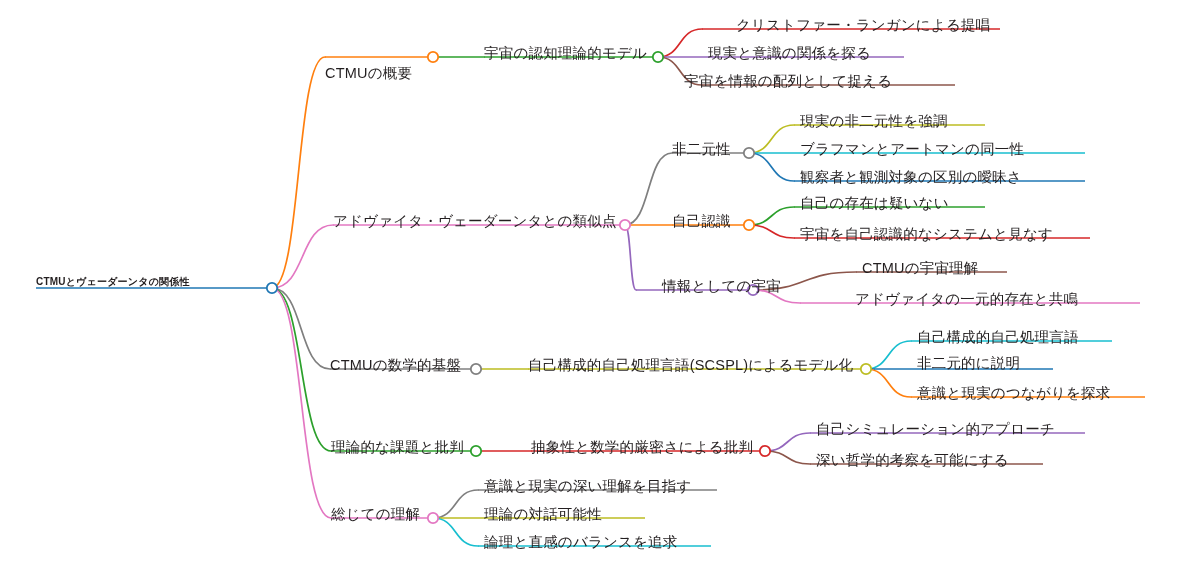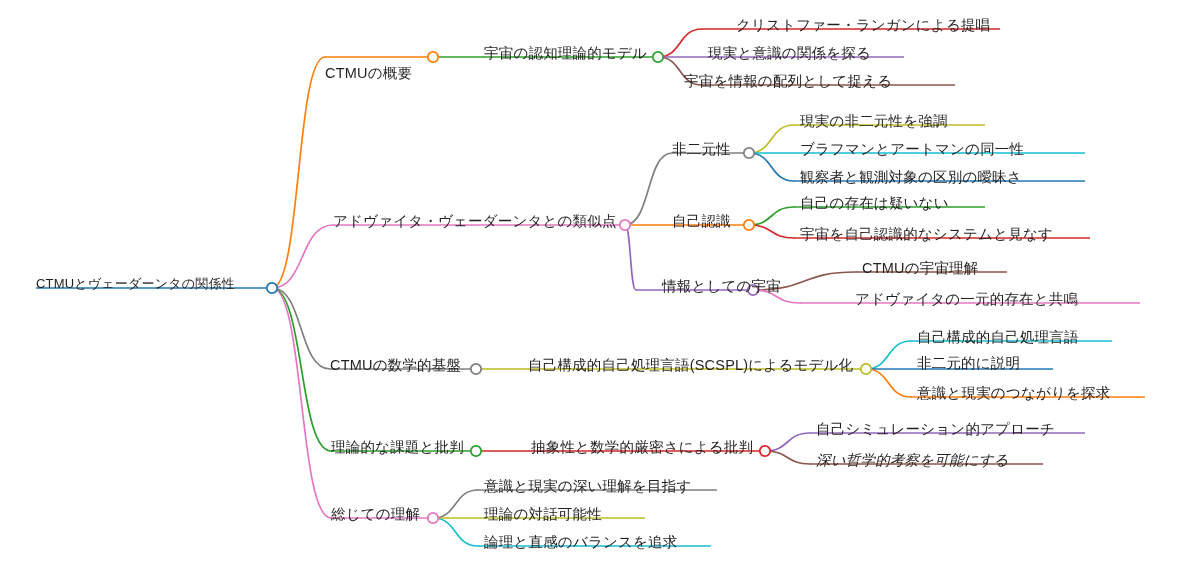--- a/index.html
+++ b/index.html
@@ -24,21 +24,22 @@
   }
   .node-label {
     position: absolute;
     font-size: 14.5px;
     color: #231f20;
     white-space: nowrap;
     line-height: 1;
     letter-spacing: 0.2px;
   }
   .node-label.root {
-    font-size: 13px;
+    font-size: 10px;
+    font-weight: bold;
   }
 </style>
 </head>
 <body>
 
 <div id="mindmap-root">
   <svg id="mindmap-svg" viewBox="0 0 1200 581" xmlns="http://www.w3.org/2000/svg">
     <g id="edges-group">
         <path d="M 272 288 C 301.15 288, 295.85 57, 325 57" fill="none" stroke="#ff7f0e" stroke-width="1.7" stroke-linecap="round"></path>
         <path d="M 272 288 C 305.55 288, 299.45 225, 333 225" fill="none" stroke="#e377c2" stroke-width="1.7" stroke-linecap="round"></path>
@@ -136,19 +137,19 @@
       <div class="node-label" style="left: 862px; top: 261px;">CTMUの宇宙理解</div>
       <div class="node-label" style="left: 855px; top: 292px;">アドヴァイタの一元的存在と共鳴</div>
       <div class="node-label" style="left: 330px; top: 358px;">CTMUの数学的基盤</div>
       <div class="node-label" style="left: 528px; top: 358px;">自己構成的自己処理言語(SCSPL)によるモデル化</div>
       <div class="node-label" style="left: 917px; top: 330px;">自己構成的自己処理言語</div>
       <div class="node-label" style="left: 917px; top: 356px;">非二元的に説明</div>
       <div class="node-label" style="left: 917px; top: 386px;">意識と現実のつながりを探求</div>
       <div class="node-label" style="left: 331px; top: 440px;">理論的な課題と批判</div>
       <div class="node-label" style="left: 531px; top: 440px;">抽象性と数学的厳密さによる批判</div>
       <div class="node-label" style="left: 816px; top: 422px;">自己シミュレーション的アプローチ</div>
-      <div class="node-label" style="left: 816px; top: 453px; font-style: italic;">深い哲学的考察を可能にする</div>
+      <div class="node-label" style="left: 816px; top: 453px;">深い哲学的考察を可能にする</div>
       <div class="node-label" style="left: 331px; top: 507px;">総じての理解</div>
       <div class="node-label" style="left: 484px; top: 479px;">意識と現実の深い理解を目指す</div>
       <div class="node-label" style="left: 484px; top: 507px;">理論の対話可能性</div>
       <div class="node-label" style="left: 484px; top: 535px;">論理と直感のバランスを追求</div>
     </div>
 </div>
 
 </body></html>

